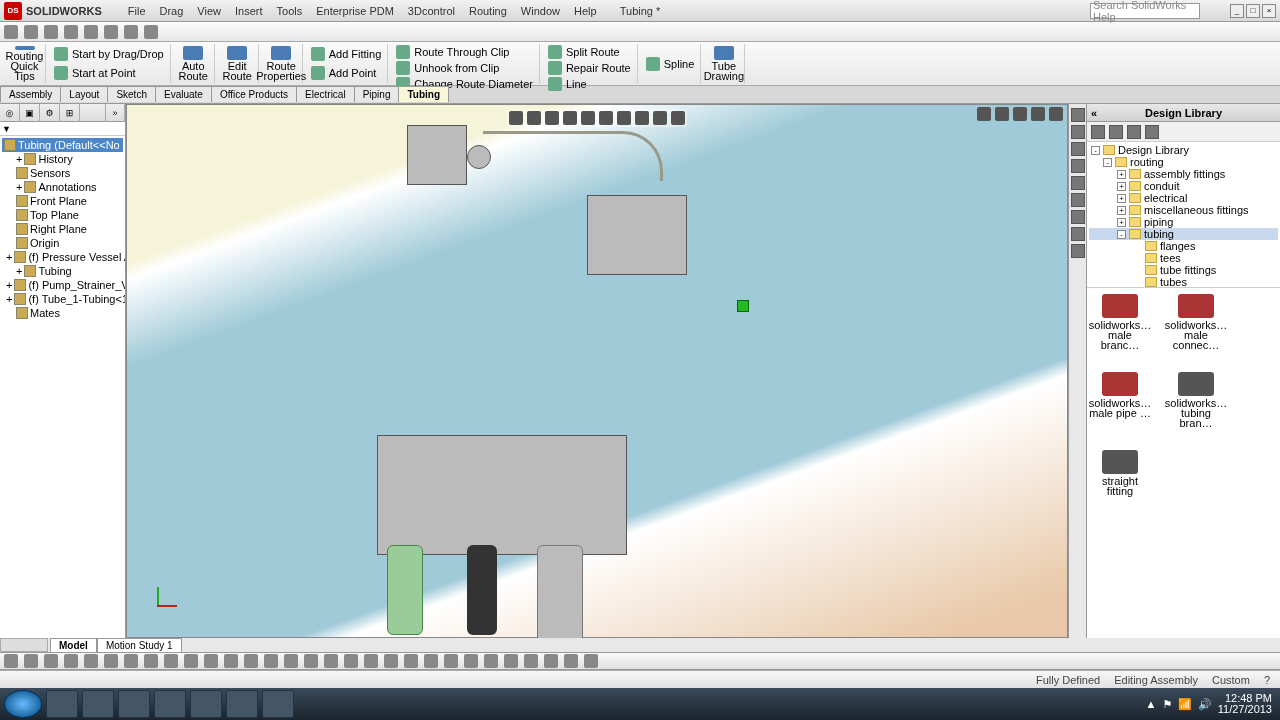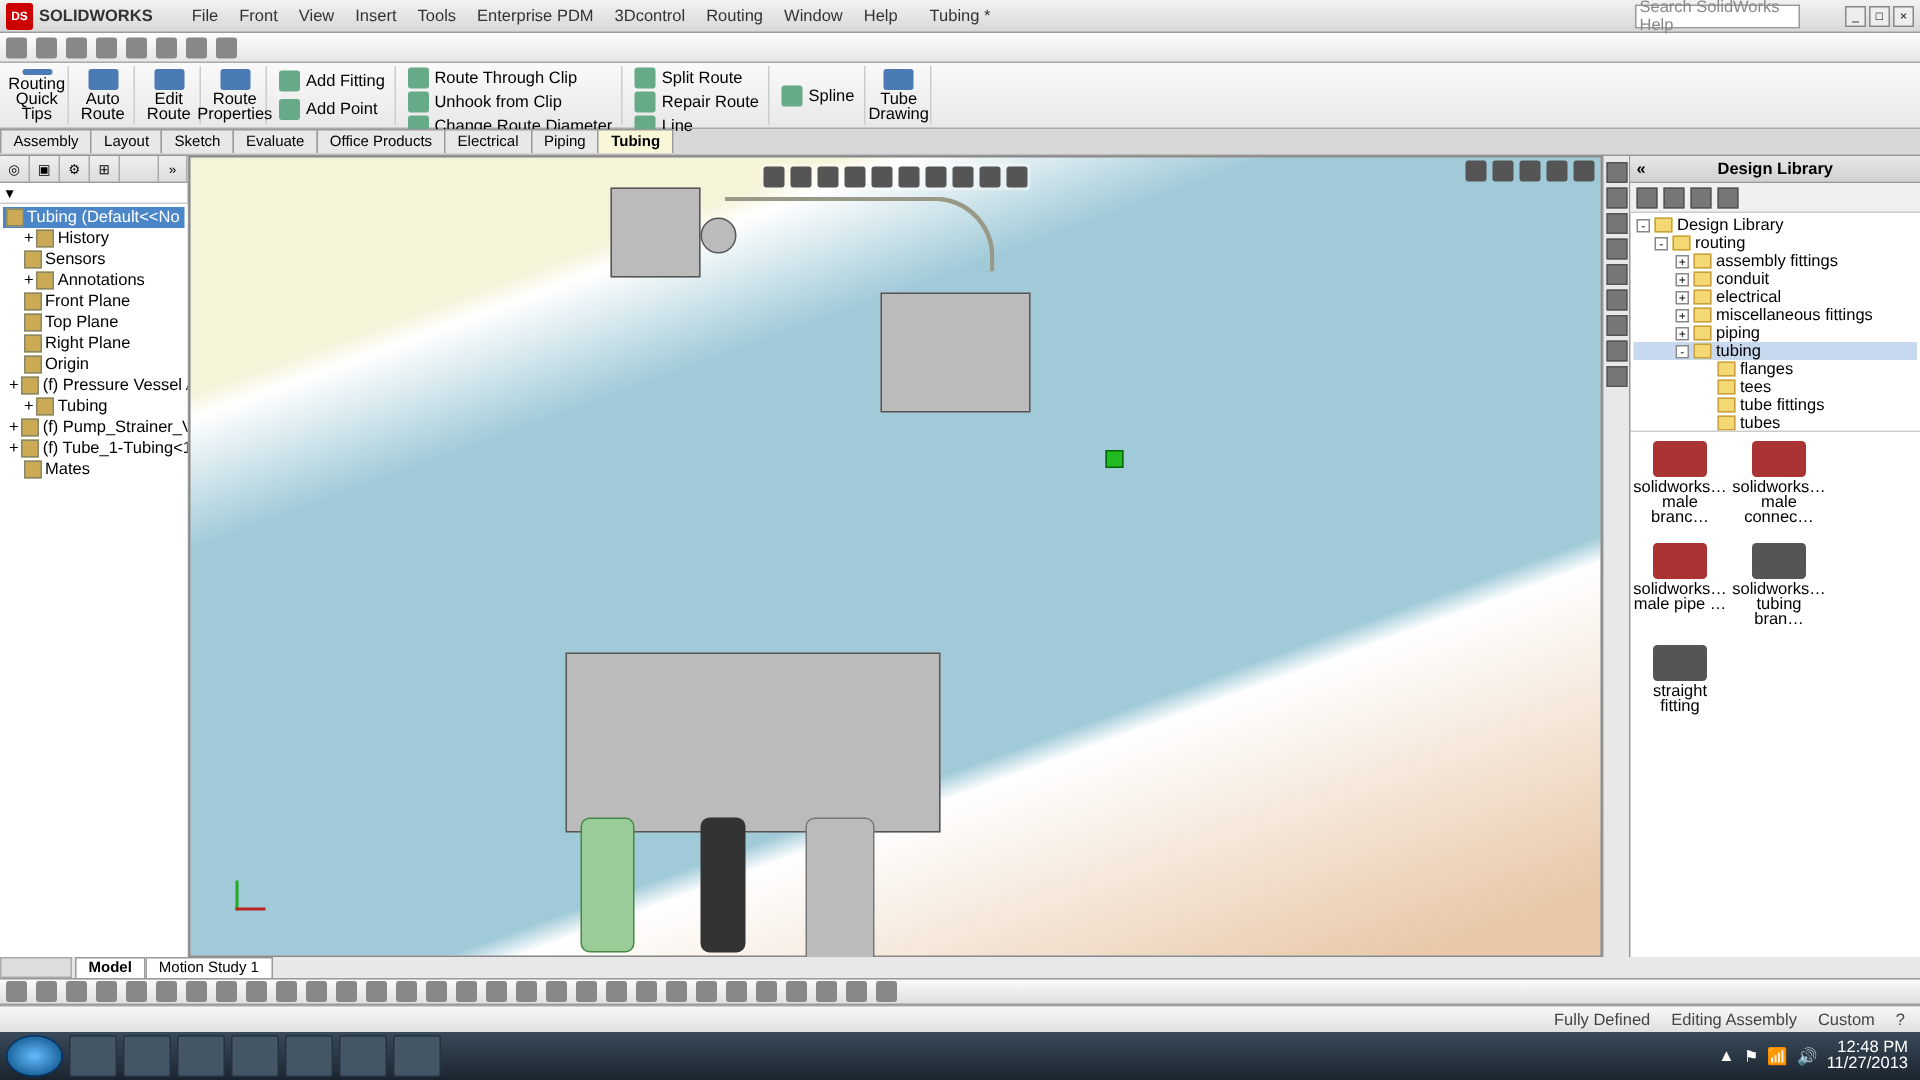--- a/index.html
+++ b/index.html
@@ -55,21 +55,21 @@
 .ss-ico{width:14px;height:14px;background:#777;border:1px solid #555}
 .design-lib{width:194px;background:#fff;border-left:1px solid #999;display:flex;flex-direction:column}
 .dl-title{height:18px;background:linear-gradient(#e8e8e8,#d0d0d0);text-align:center;font-weight:bold;font-size:11px;line-height:18px;border-bottom:1px solid #999;position:relative}
 .dl-title .chev{position:absolute;left:4px}
 .dl-toolbar{height:20px;background:#f0f0f0;border-bottom:1px solid #ccc;display:flex;align-items:center;gap:4px;padding:0 4px}
 .dl-tree{height:146px;overflow:hidden;padding:2px;border-bottom:1px solid #ccc}
 .dl-item{display:flex;align-items:center;gap:3px;font-size:10px;padding:0 2px;white-space:nowrap}
 .dl-item .exp{width:9px;height:9px;border:1px solid #888;font-size:8px;line-height:7px;text-align:center;background:#fff}
 .dl-item .fico{width:12px;height:10px;background:#f3d873;border:1px solid #c9a23d}
 .dl-item.sel{background:#c8d8ee}
-.dl-thumbs{flex:1;padding:6px;display:flex;flex-wrap:wrap;gap:12px;align-content:flex-start}
+.dl-thumbs{flex:1;padding:6px;display:flex;flex-wrap:wrap;gap:22px;align-content:flex-start}
 .thumb{width:54px;display:flex;flex-direction:column;align-items:center;font-size:9px;text-align:center;line-height:10px}
 .thumb .timg{width:36px;height:24px;background:#a33;border-radius:3px;margin-bottom:2px}
 .thumb .timg.dark{background:#555}
 .win-taskbar{position:absolute;left:0;right:0;bottom:0;height:32px;background:linear-gradient(#3a4a5a,#1a242e);display:flex;align-items:center;z-index:100}
 .start-orb{width:38px;height:28px;margin-left:4px;background:radial-gradient(#6bf,#047);border-radius:50%;border:1px solid #036}
 .task-ico{width:32px;height:28px;margin-left:4px;background:#456;border:1px solid #234;border-radius:2px}
 .tray{margin-left:auto;display:flex;align-items:center;gap:6px;padding-right:8px;color:#fff;font-size:10px;text-align:right}
 .tray .clock{line-height:11px}
 .status-bar{bottom:32px;height:18px}
 .status-toolbar{bottom:50px;height:18px}
@@ -78,21 +78,21 @@
 .disabled{color:#999}
 </style>
 </head>
 <body>
 
 <div class="title-bar">
   <span class="app-icon">DS</span>
   <span class="app-name">SOLIDWORKS</span>
   <div class="menu-bar">
     <span class="menu-item">File</span>
-    <span class="menu-item">Front</span>
+    <span class="menu-item">Drag</span>
     <span class="menu-item">View</span>
     <span class="menu-item">Insert</span>
     <span class="menu-item">Tools</span>
     <span class="menu-item">Enterprise PDM</span>
     <span class="menu-item">3Dcontrol</span>
     <span class="menu-item">Routing</span>
     <span class="menu-item">Window</span>
     <span class="menu-item">Help</span>
   </div>
   <span class="doc-title">Tubing *</span>
@@ -115,20 +115,30 @@
   <div class="q-icon"></div>
   <div class="q-icon"></div>
   <div class="q-icon"></div>
 </div>
 
 <div class="ribbon">
   <div class="ribbon-big">
       <div class="ico"></div>
       <span>Routing Quick Tips</span>
     </div>
+  <div class="ribbon-group">
+    <div class="ribbon-small">
+        <div class="sico"></div>
+        <span>Start by Drag/Drop</span>
+      </div>
+    <div class="ribbon-small">
+        <div class="sico"></div>
+        <span>Start at Point</span>
+      </div>
+  </div>
   <div class="ribbon-big">
       <div class="ico"></div>
       <span>Auto Route</span>
     </div>
   <div class="ribbon-big">
       <div class="ico"></div>
       <span>Edit Route</span>
     </div>
   <div class="ribbon-big">
       <div class="ico"></div>

